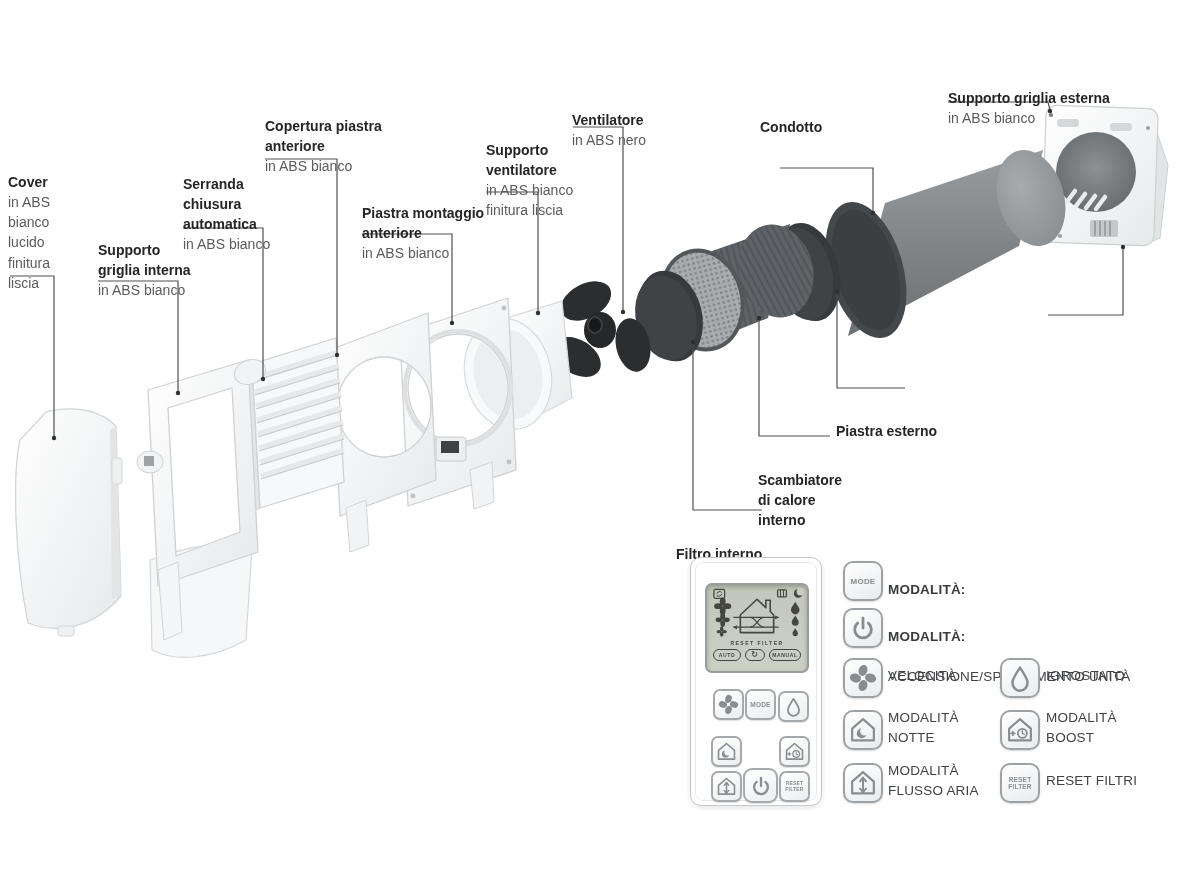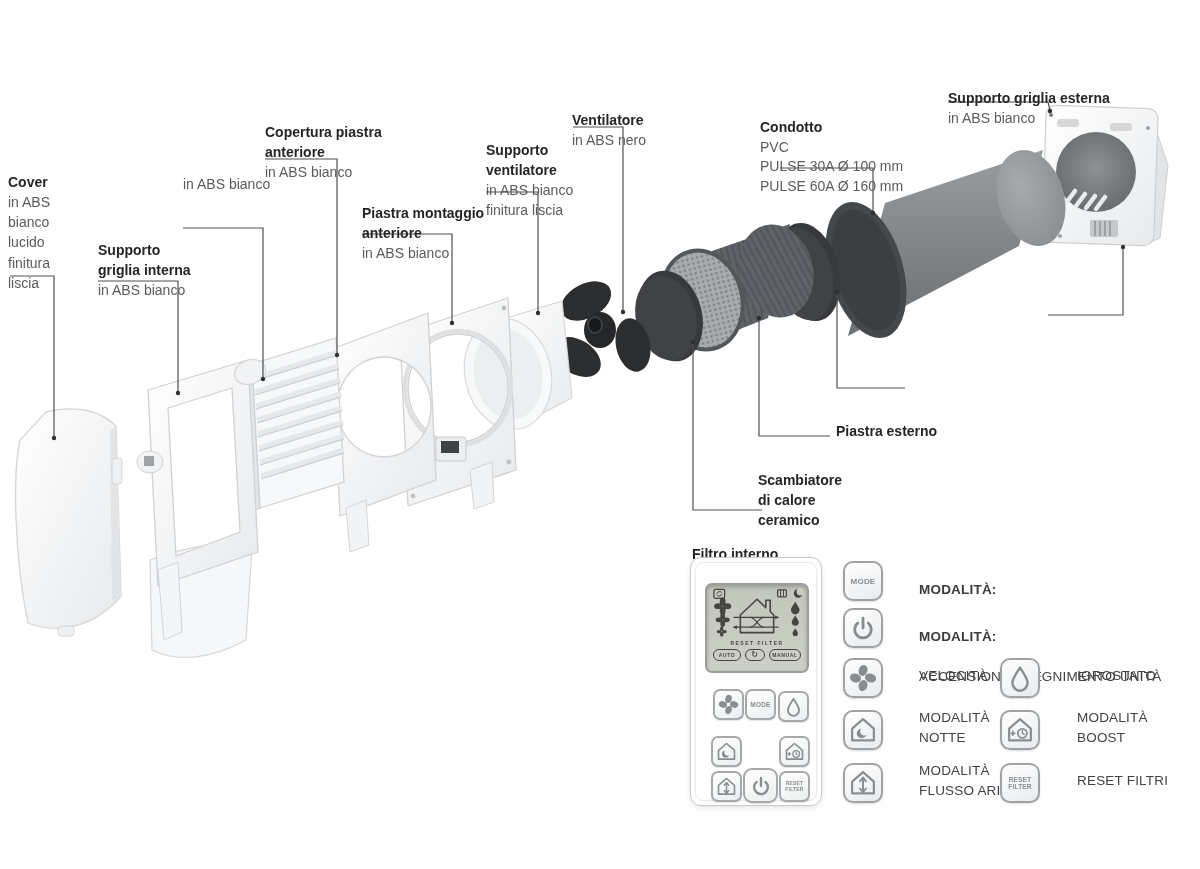--- a/index.html
+++ b/index.html
@@ -29,21 +29,21 @@
         display:flex;align-items:center;justify-content:center;color:#8a8d90;}
   .rbtn.big{width:31px;height:31px;border-radius:9px;}
   .rbtn .bt{font-size:6.5px;font-weight:bold;color:#8a8d90;letter-spacing:.2px;}
   .rbtn .bt.tiny{font-size:5px;line-height:1.15;white-space:pre-line;text-align:center;}
   .gbtn{position:absolute;width:36px;height:36px;border:2.5px solid #9fa2a5;border-radius:10px;
         background:linear-gradient(150deg,#ffffff,#e9ebed);
         box-shadow:inset 0 1px 0 #fff,0 1px 2px rgba(0,0,0,.15);
         display:flex;align-items:center;justify-content:center;color:#8a8d90;}
   .gbtn .gt{font-size:8px;font-weight:bold;color:#8a8d90;letter-spacing:.2px;}
   .gbtn .gt.two{font-size:6.5px;line-height:1.15;white-space:pre-line;text-align:center;}
-  .legtxt{position:absolute;font-size:13.5px;color:#414244;letter-spacing:.2px;line-height:20px;white-space:pre-line;margin-left:31px;}
+  .legtxt{position:absolute;font-size:13.5px;color:#414244;letter-spacing:.2px;line-height:20px;white-space:pre-line;}
   .legtxt .b{font-weight:bold;color:#3a3b3d;}
 </style>
 </head>
 <body>
 
 <div class="stage">
 
   <svg width="0" height="0" style="position:absolute" aria-hidden="true">
     <defs>
       <symbol id="sym-fan" viewBox="0 0 36 36">
@@ -271,23 +271,26 @@
 lucido
 finitura
 liscia</div>
   </div>
   <div class="plabel" style="left:98px;top:212px">
     <div class="t">Supporto
 griglia interna</div>
     <div class="s">in ABS bianco</div>
   </div>
   <div class="plabel" style="left:183px;top:146px">
+    <div class="t">Serranda
+chiusura
+automatica</div>
     <div class="s">in ABS bianco</div>
   </div>
-  <div class="plabel" style="left:265px;top:94px">
+  <div class="plabel" style="left:265px;top:88px">
     <div class="t">Copertura piastra
 anteriore</div>
     <div class="s">in ABS bianco</div>
   </div>
   <div class="plabel" style="left:362px;top:175px">
     <div class="t">Piastra montaggio
 anteriore</div>
     <div class="s">in ABS bianco</div>
   </div>
   <div class="plabel" style="left:486px;top:112px">
@@ -295,37 +298,34 @@
 ventilatore</div>
     <div class="s">in ABS bianco
 finitura liscia</div>
   </div>
   <div class="plabel" style="left:572px;top:82px">
     <div class="t">Ventilatore</div>
     <div class="s">in ABS nero</div>
   </div>
   <div class="plabel" style="left:760px;top:90px;line-height:1.4">
     <div class="t">Condotto</div>
-    <div class="s">PVC
-PULSE 30A Ø 100 mm
-PULSE 60A Ø 160 mm</div>
   </div>
   <div class="plabel" style="left:948px;top:60px">
     <div class="t">Supporto griglia esterna</div>
     <div class="s">in ABS bianco</div>
   </div>
   <div class="plabel" style="left:836px;top:393px">
     <div class="t">Piastra esterno</div>
   </div>
   <div class="plabel" style="left:758px;top:442px">
     <div class="t">Scambiatore
 di calore
-ceramico</div>
-  </div>
-  <div class="plabel" style="left:692px;top:516px">
+interno</div>
+  </div>
+  <div class="plabel" style="left:676px;top:516px">
     <div class="t">Filtro interno</div>
   </div>
 
   <div class="remote">
     <div class="lcd">
       <svg width="100" height="56" viewBox="0 0 102 56">
         <g stroke="#45473f" fill="none" stroke-width="1.3">
           <rect x="7" y="4" width="11" height="9" rx="1.5"></rect>
           <path d="M10 8.5 a3 3 0 0 1 5 -1.5 M15 8.5 a3 3 0 0 1 -5 1.5" stroke-width="1"></path>
           <rect x="72" y="4.5" width="9" height="7" rx="1"></rect>

